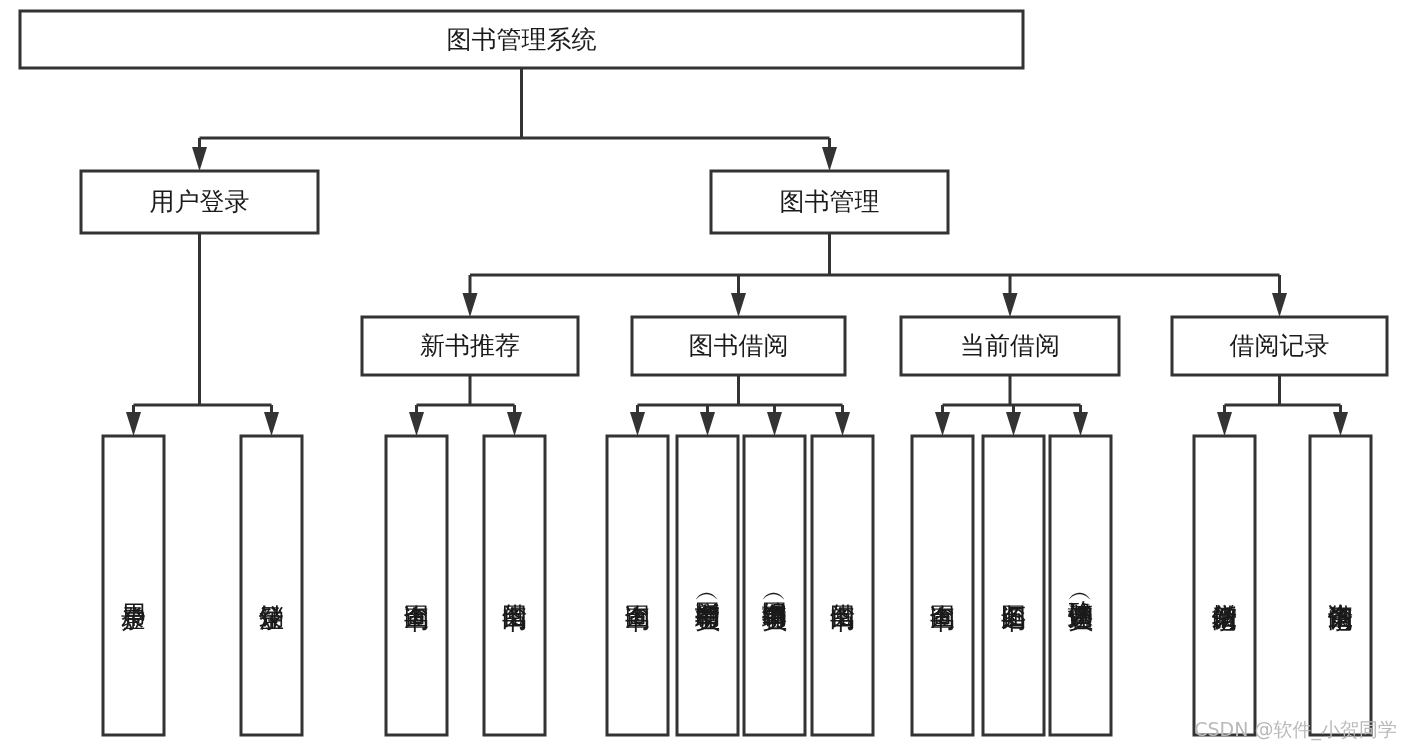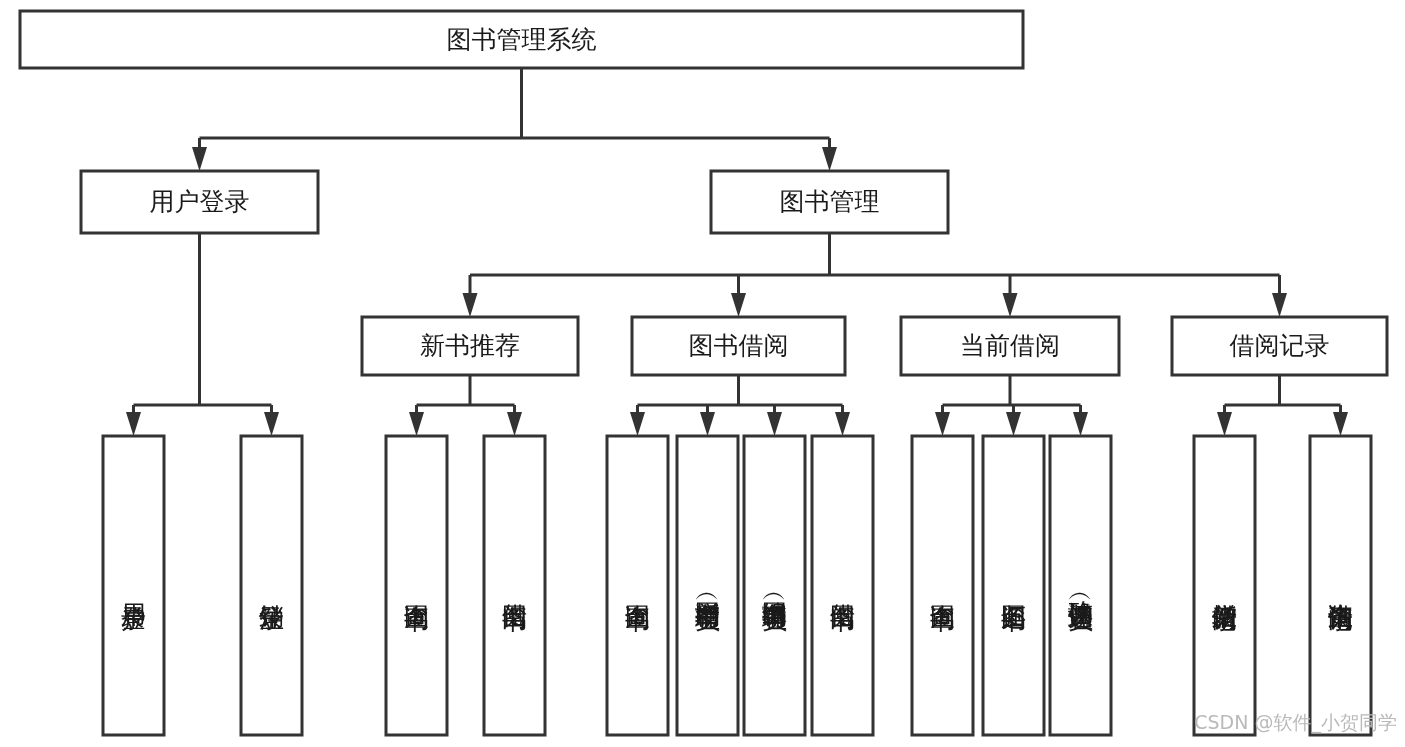--- a/index.html
+++ b/index.html
@@ -54,21 +54,21 @@
     font-family: "DejaVu Sans", "Liberation Sans", sans-serif;
     writing-mode: vertical-rl;
     text-orientation: upright;
     white-space: nowrap;
     letter-spacing: 1px;
     pointer-events: none;
   }
   .watermark {
     position: absolute;
     right: 8px;
-    bottom: 11px;
+    bottom: 4px;
     color: #b9b9b9;
     font-size: 19px;
     font-family: "DejaVu Sans", "Liberation Sans", sans-serif;
     white-space: nowrap;
   }
 </style>
 </head>
 <body>
 
 <svg id="diagram" viewBox="0 0 1405 747">

